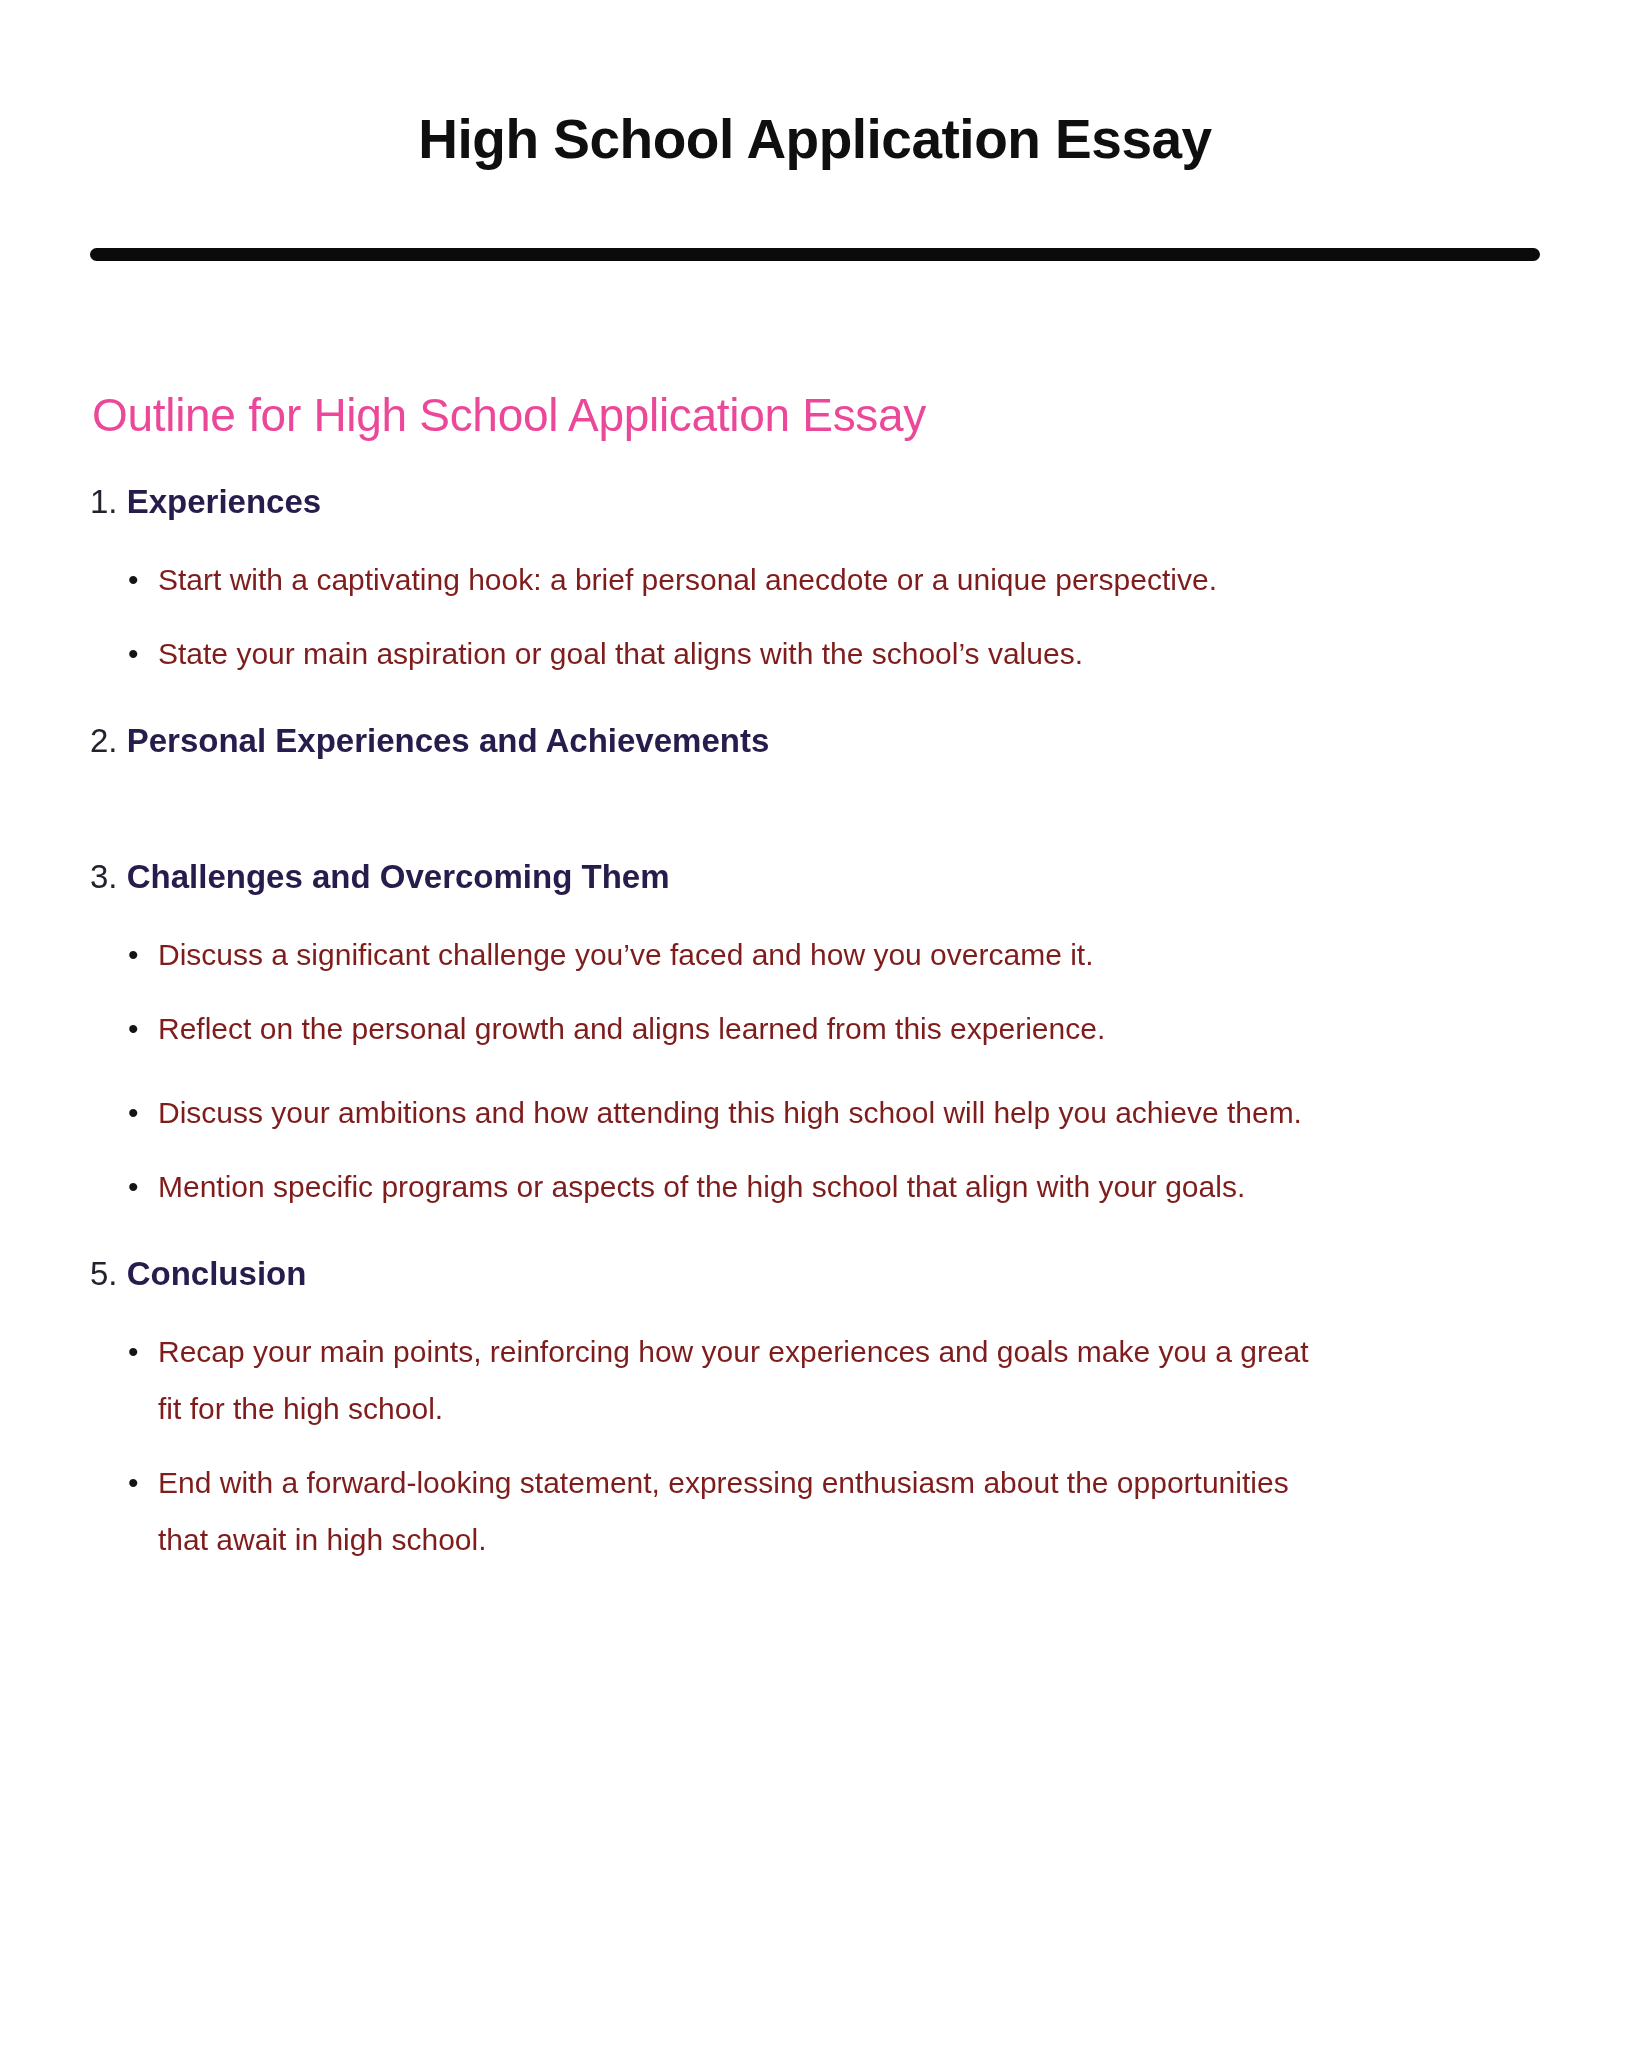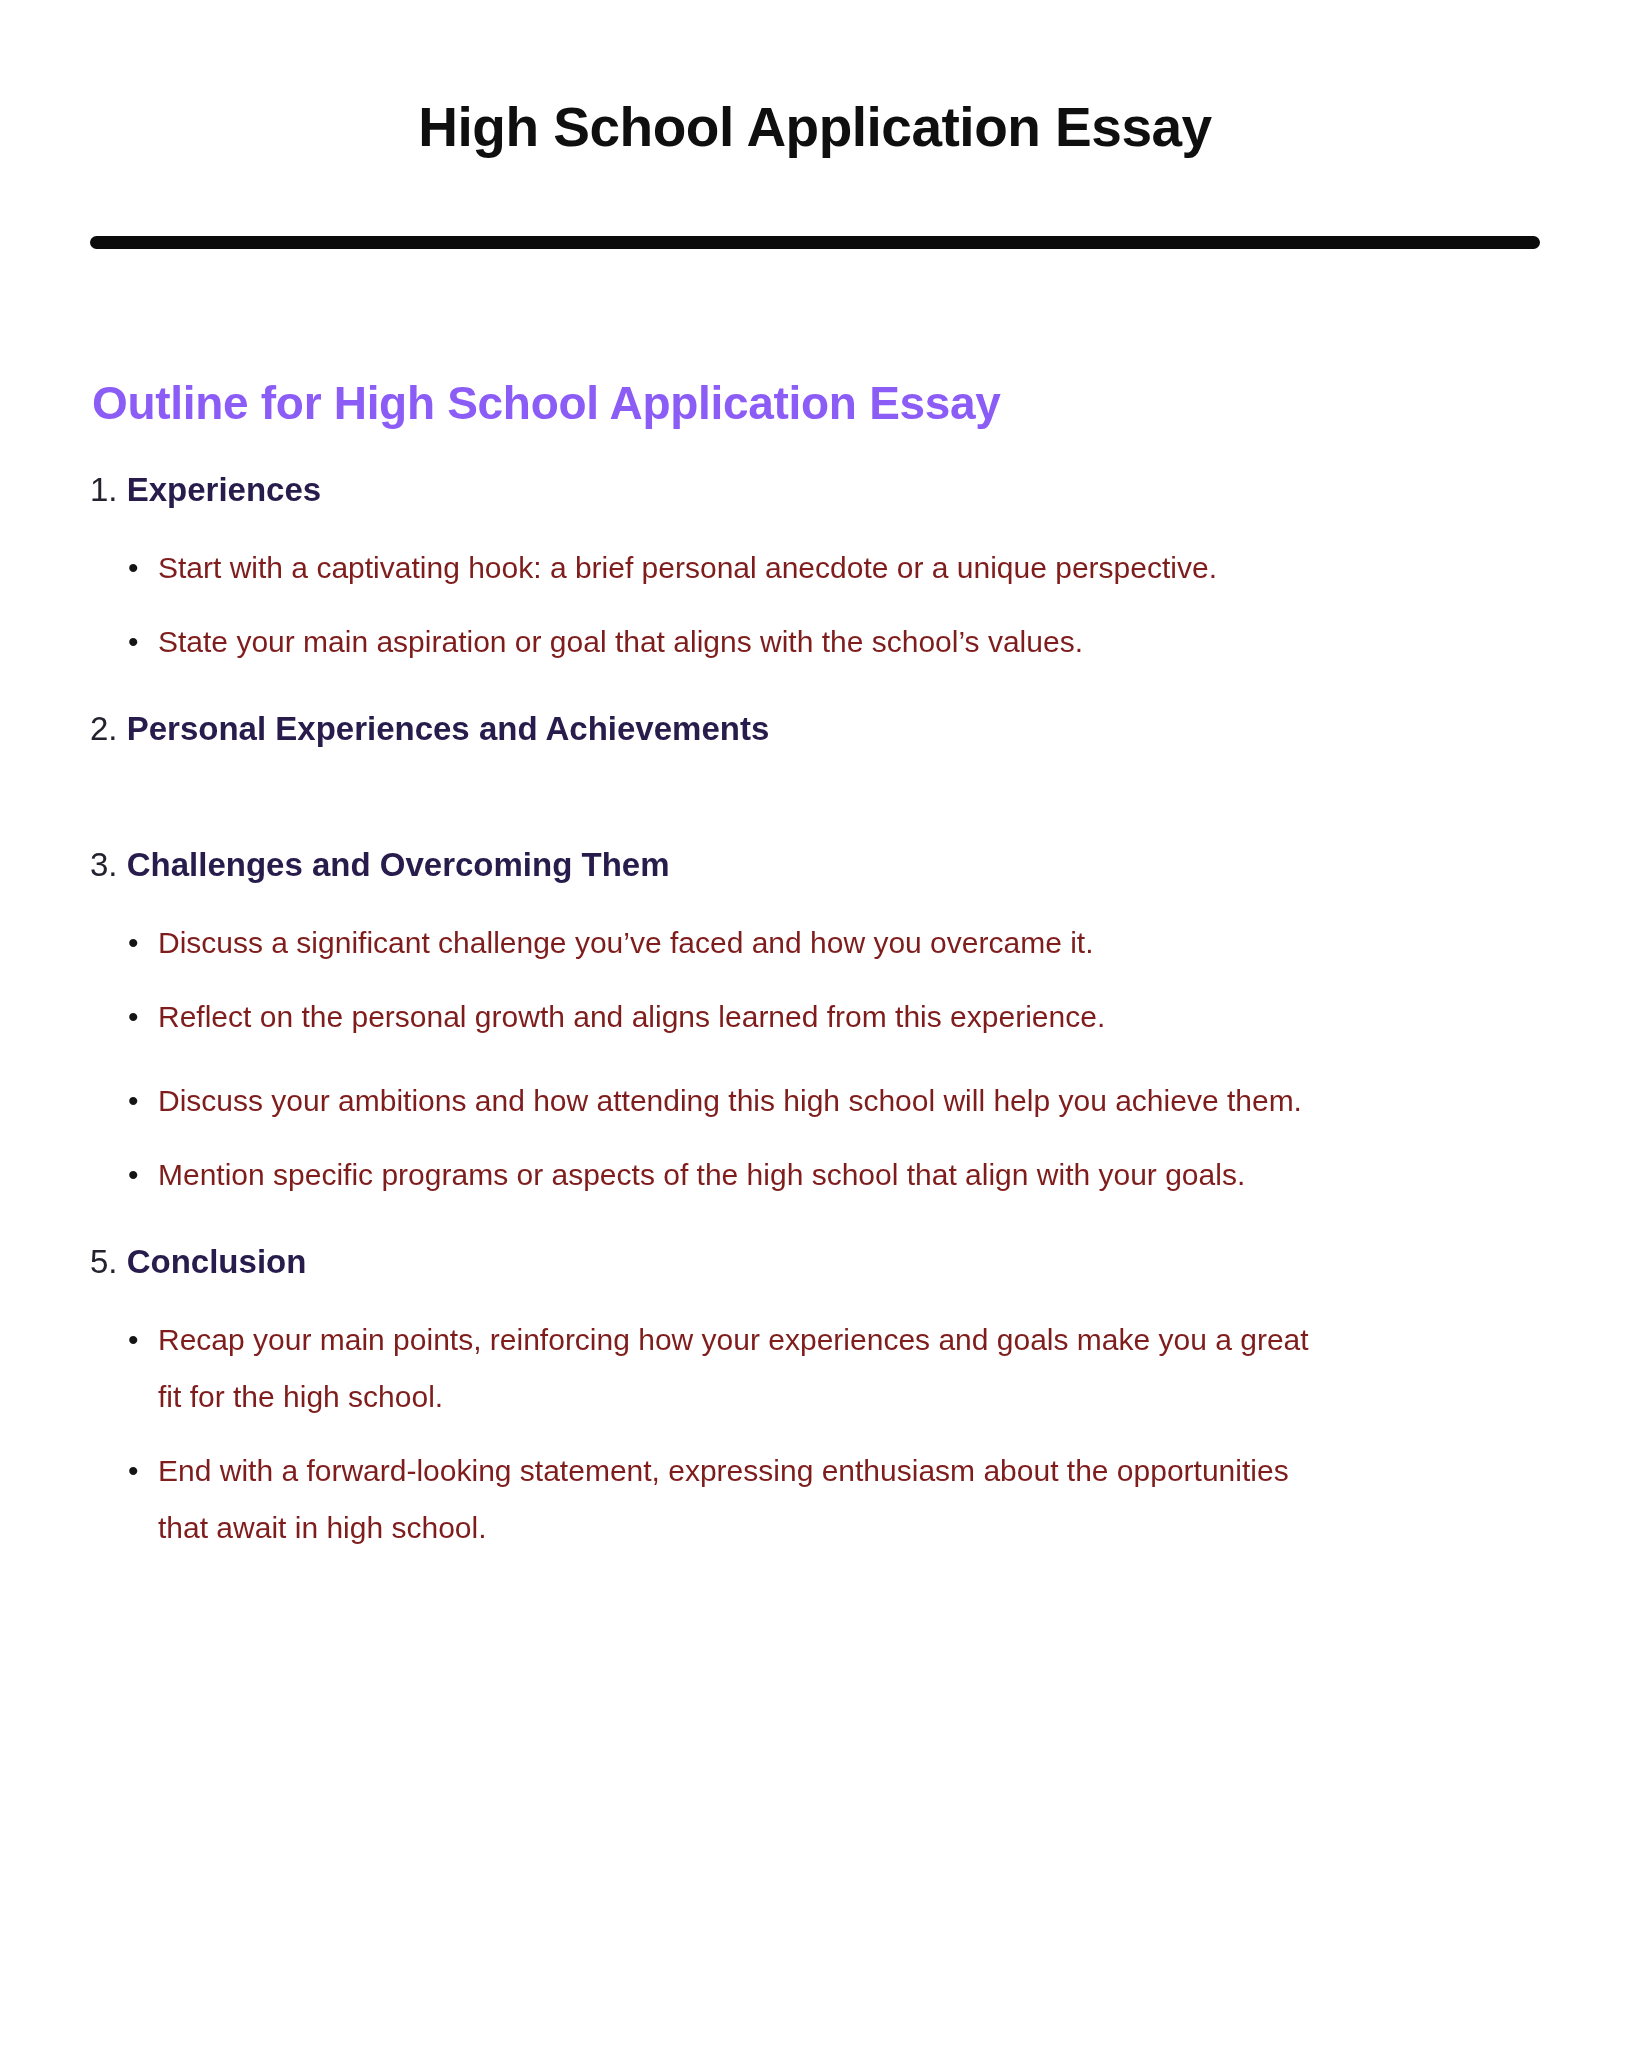--- a/index.html
+++ b/index.html
@@ -8,21 +8,21 @@
     background: #ffffff;
   }
   body {
     width: 1630px;
     height: 2054px;
     font-family: "Liberation Sans", sans-serif;
     color: #362a5f;
     overflow: hidden;
   }
   .page {
-    padding: 4px 90px;
+    padding: 16px 90px;
     box-sizing: border-box;
   }
   .doc-title {
     margin: 0;
     padding-top: 90px;
     text-align: center;
     font-size: 55px;
     line-height: 66px;
     font-weight: 700;
     color: #0f0f0f;
@@ -32,22 +32,22 @@
     height: 13px;
     background: #0b0b0b;
     border-radius: 7px;
     margin: 76px 0 0 0;
     border: none;
   }
   .outline-heading {
     margin: 127px 0 0 2px;
     font-size: 46px;
     line-height: 55px;
-    font-weight: 700;
-    color: #8b5cf6;
+    font-weight: 400;
+    color: #ec4899;
     letter-spacing: -0.3px;
   }
   .section-title {
     margin: 36px 0 0 0;
     font-size: 33px;
     line-height: 45px;
     font-weight: 400;
     color: #23222e;
   }
   .section-title strong {

